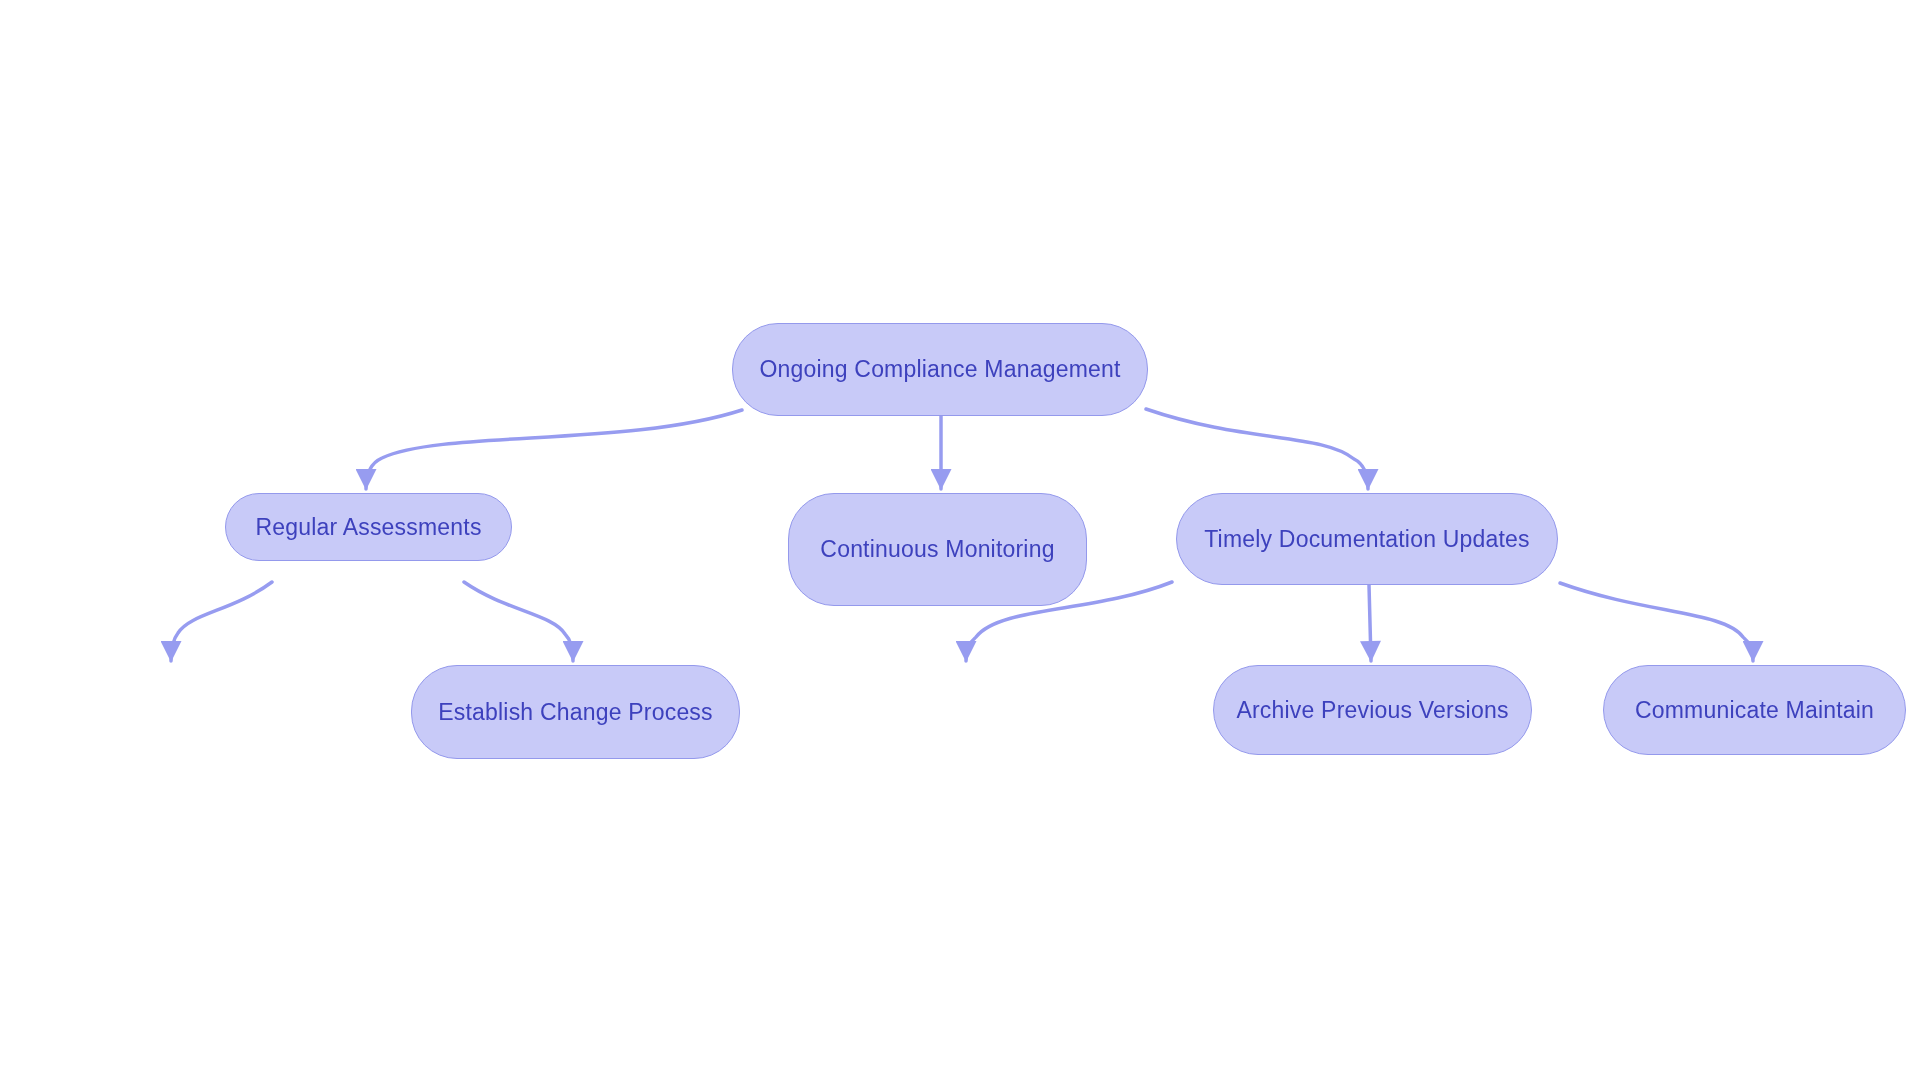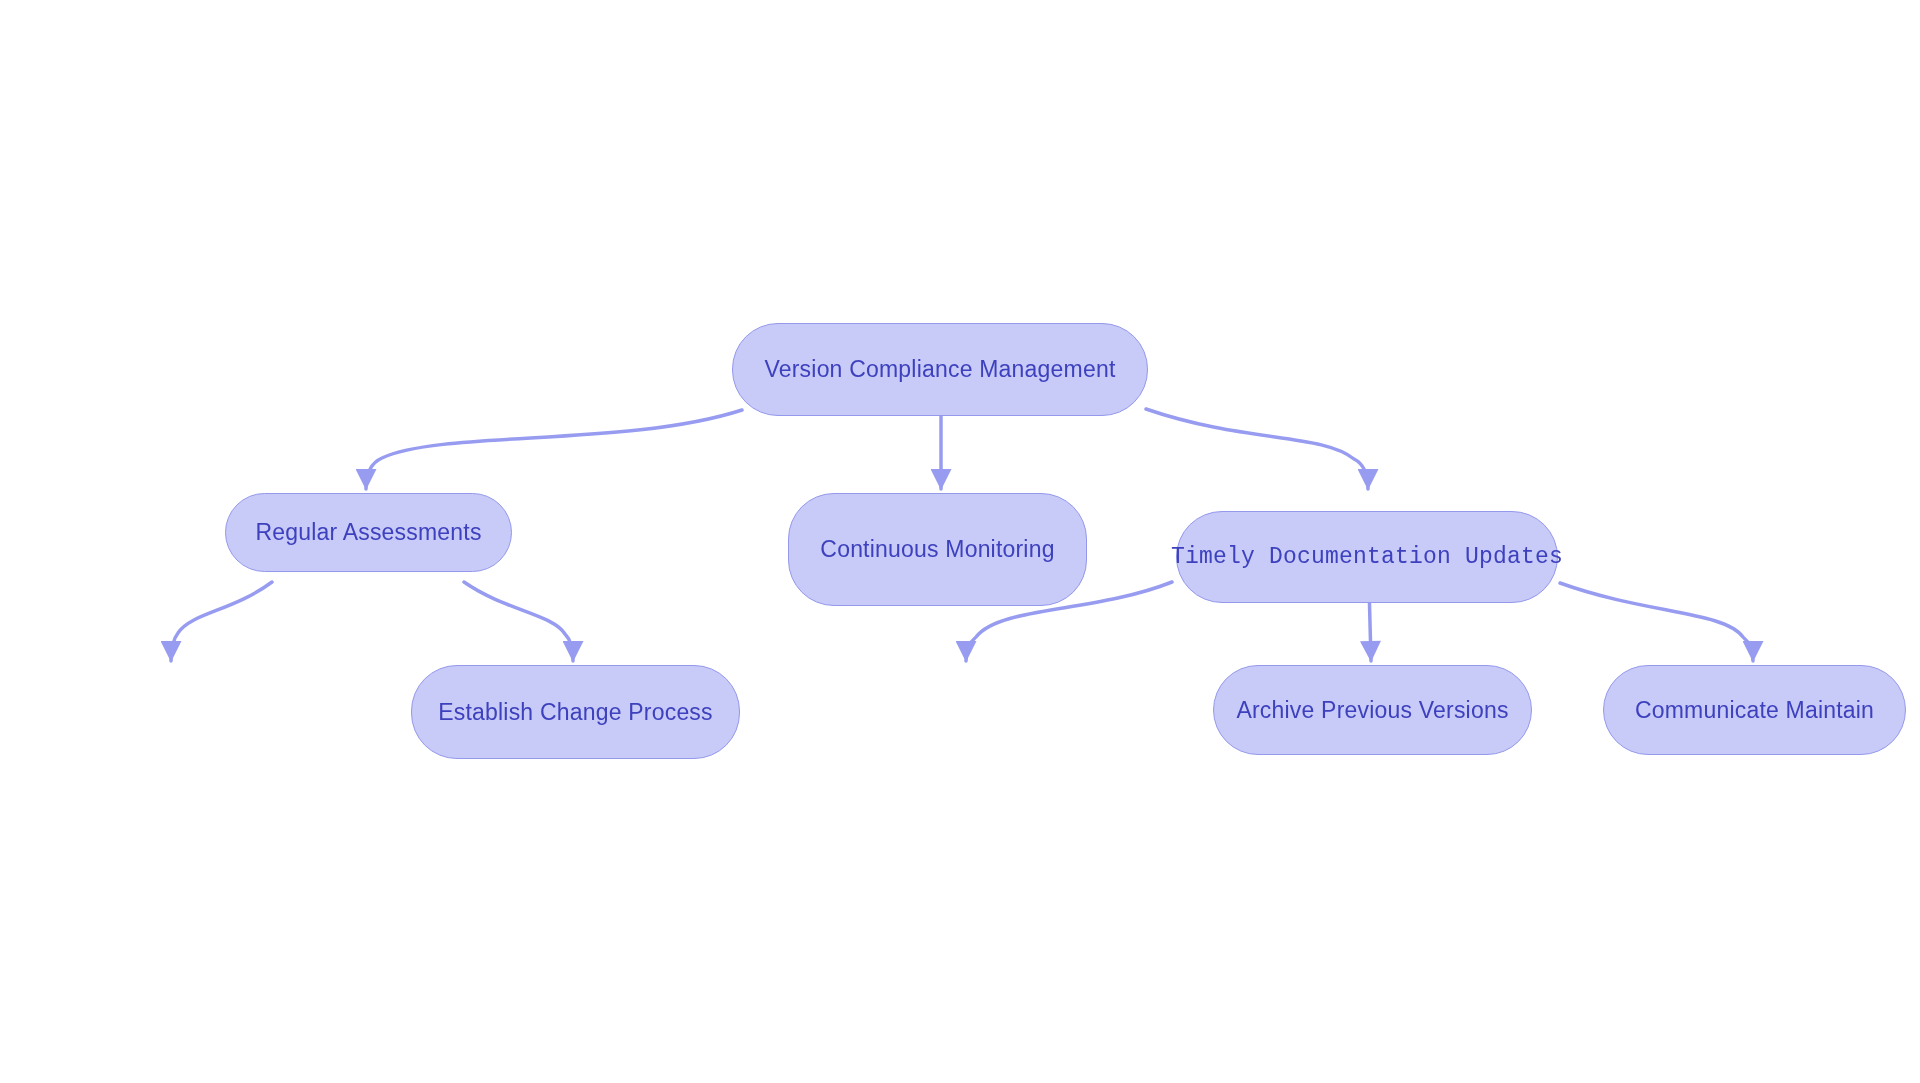--- a/index.html
+++ b/index.html
@@ -61,27 +61,27 @@
     <path class="edge" marker-end="url(#arrow)" d="M 742 410 C 628 447, 442 430, 382 458 Q 366 465 366 489"></path>
     <path class="edge" marker-end="url(#arrow)" d="M 941 416 L 941 489"></path>
     <path class="edge" marker-end="url(#arrow)" d="M 1146 409 C 1245 443, 1322 433, 1354 459 Q 1368 466 1368 489"></path>
     <path class="edge" marker-end="url(#arrow)" d="M 272 582 C 233 611, 191 613, 178 633 Q 171 642 171 661"></path>
     <path class="edge" marker-end="url(#arrow)" d="M 464 582 C 506 611, 552 614, 565 634 Q 573 642 573 661"></path>
     <path class="edge" marker-end="url(#arrow)" d="M 1172 582 C 1094 613, 1000 606, 976 637 Q 966 645 966 661"></path>
     <path class="edge" marker-end="url(#arrow)" d="M 1369 585 L 1371 661"></path>
     <path class="edge" marker-end="url(#arrow)" d="M 1560 583 C 1646 614, 1724 611, 1743 637 Q 1753 645 1753 661"></path>
   </svg>
 
-  <div class="node" style="left:732px; top:323px; width:416px; height:93px;">Version Compliance Management</div>
+  <div class="node" style="left:732px; top:323px; width:416px; height:93px;">Ongoing Compliance Management</div>
 
-  <div class="node" style="left:225px; top:493px; width:287px; height:79px;">Regular Assessments</div>
+  <div class="node" style="left:225px; top:493px; width:287px; height:68px;">Regular Assessments</div>
 
   <div class="node" style="left:788px; top:493px; width:299px; height:113px;">Continuous Monitoring</div>
 
-  <div class="node" style="left:1176px; top:511px; width:382px; height:92px;font-family:Liberation Mono, monospace;">Timely Documentation Updates</div>
+  <div class="node" style="left:1176px; top:493px; width:382px; height:92px;">Timely Documentation Updates</div>
 
 
   <div class="node" style="left:411px; top:665px; width:329px; height:94px;">Establish Change Process</div>
 
 
   <div class="node" style="left:1213px; top:665px; width:319px; height:90px;">Archive Previous Versions</div>
 
   <div class="node" style="left:1603px; top:665px; width:303px; height:90px;">Communicate Maintain</div>
 
 </div>

